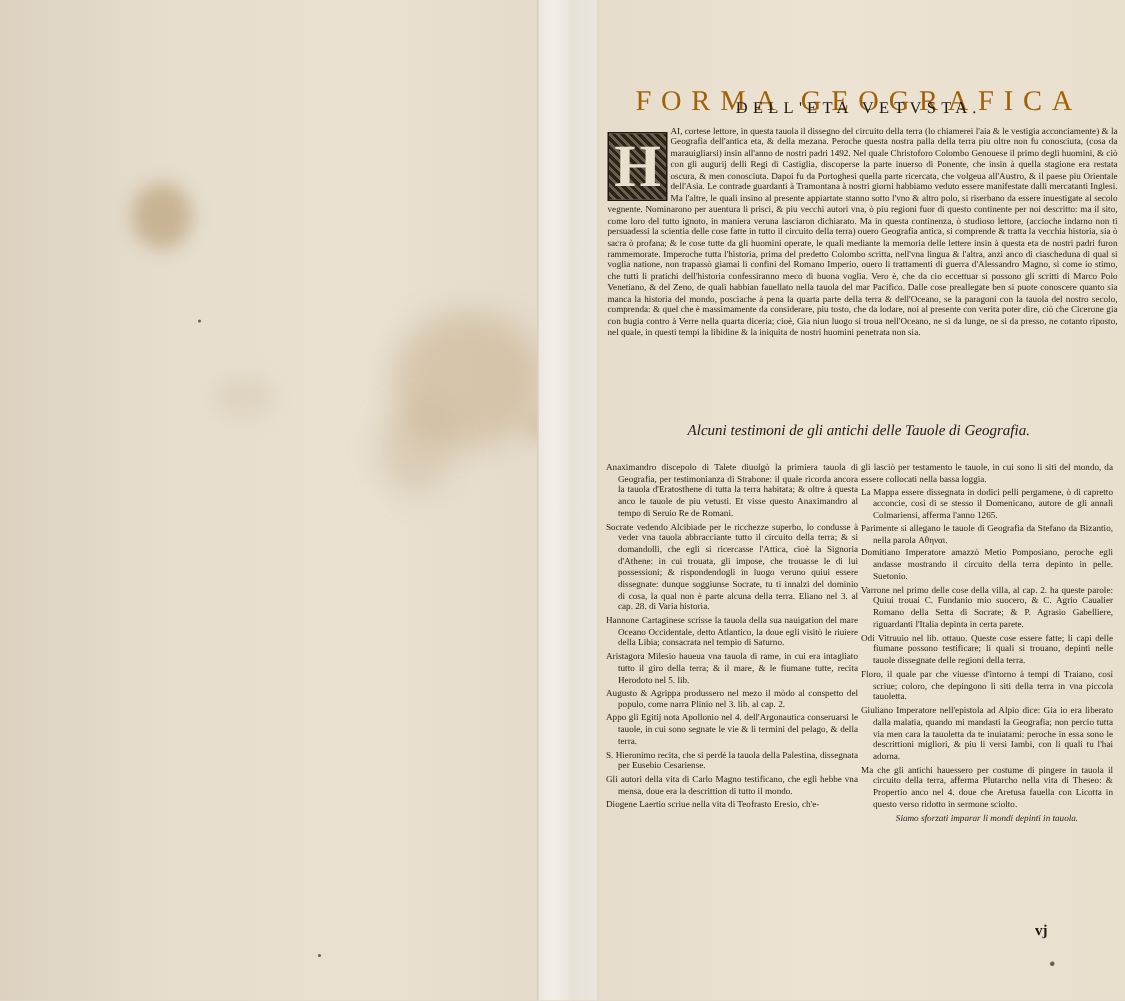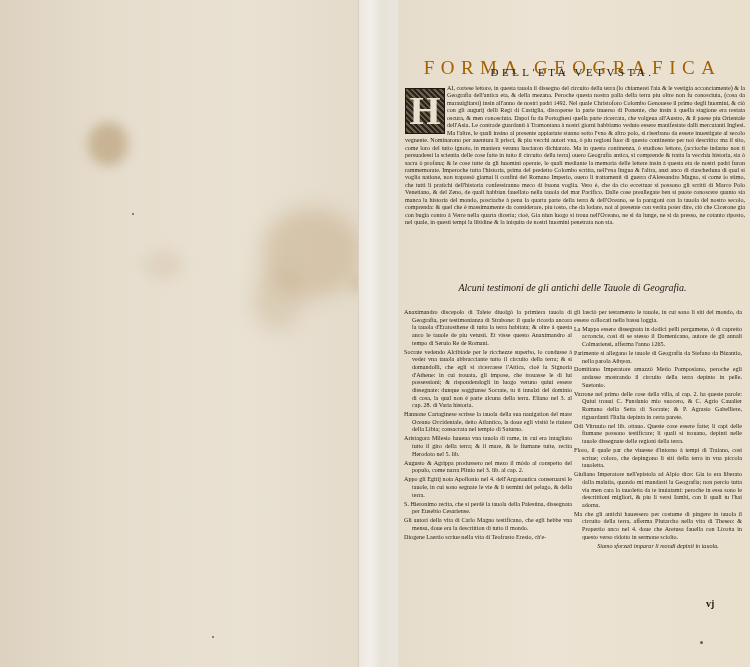--- a/index.html
+++ b/index.html
@@ -34,21 +34,21 @@
   .intro{position:absolute;left:405px;top:85px;width:340px;font-size:6.1px;line-height:7.45px;
     text-align:justify;color:#2a2218;}
   .intro .float{float:left;width:42px;height:50px;}
   .section-title{position:absolute;left:400px;top:282px;width:345px;text-align:center;
     font-style:italic;font-size:10px;color:#1e1912;}
   .col{position:absolute;top:309px;width:168px;font-size:6.1px;line-height:7.65px;color:#2a2218;}
   .col.left{left:404px;}
   .col.right{left:574px;}
   .entry{margin:0 0 1.3px 0;padding-left:8px;text-indent:-8px;text-align:justify;}
   .closing{font-style:italic;text-align:center;margin-top:1px;}
-  .folio{position:absolute;left:690px;top:598px;font-size:10px;font-weight:bold;color:#1e1912;margin-left:16px;}
+  .folio{position:absolute;left:690px;top:615px;font-size:10px;font-weight:bold;color:#1e1912;}
   .speck{position:absolute;width:3px;height:3px;border-radius:50%;background:#6e5c46;}
 </style>
 </head>
 <body>
 
 <div class="spread">
   <div class="left-page">
     <div class="show-through"></div>
     <div class="stain stain1"></div>
     <div class="stain stain2"></div>

